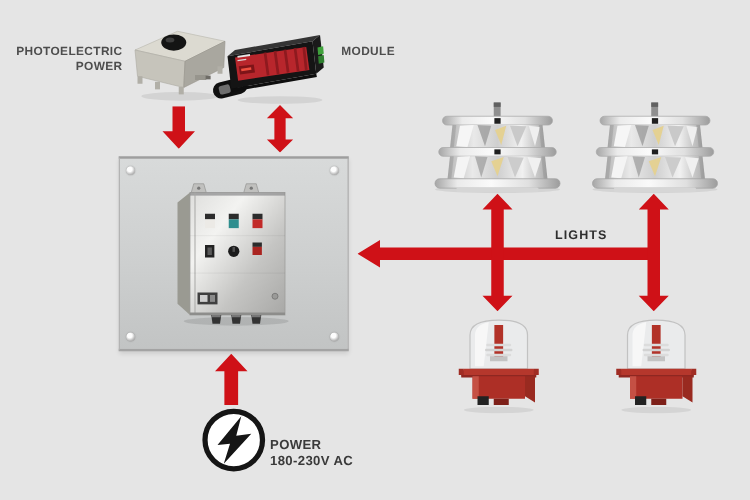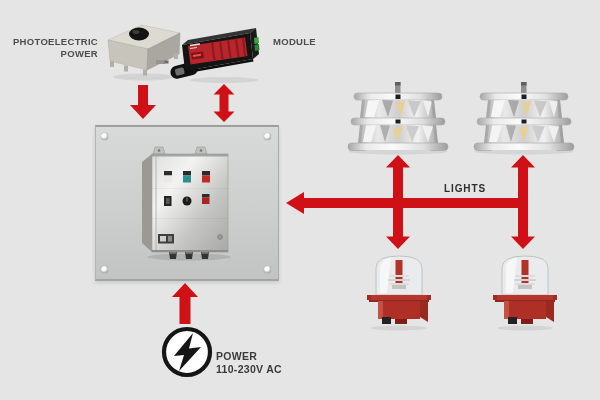--- a/index.html
+++ b/index.html
@@ -265,16 +265,16 @@
     <polygon class="arrow-fill" points="15,0 28,14 20.5,14 20.5,41 9.5,41 9.5,14 2,14"></polygon>
   </svg>
 
   <svg class="abs" style="left:161px;top:326px;" width="52" height="52" viewBox="0 0 52 52">
     <circle cx="26" cy="26" r="23" fill="#ffffff" stroke="#151515" stroke-width="4.2"></circle>
     <path d="M32 7 L13 30 L23 29 L18 45 L40 21 L28 22.5 Z" fill="#151515"></path>
   </svg>
 
   <div class="abs power-lbl" style="left:216px;top:350px;">
     <div>POWER</div>
-    <div>110-230V AC</div>
+    <div>180-230V AC</div>
   </div>
 
 </div>
 
 </body></html>

